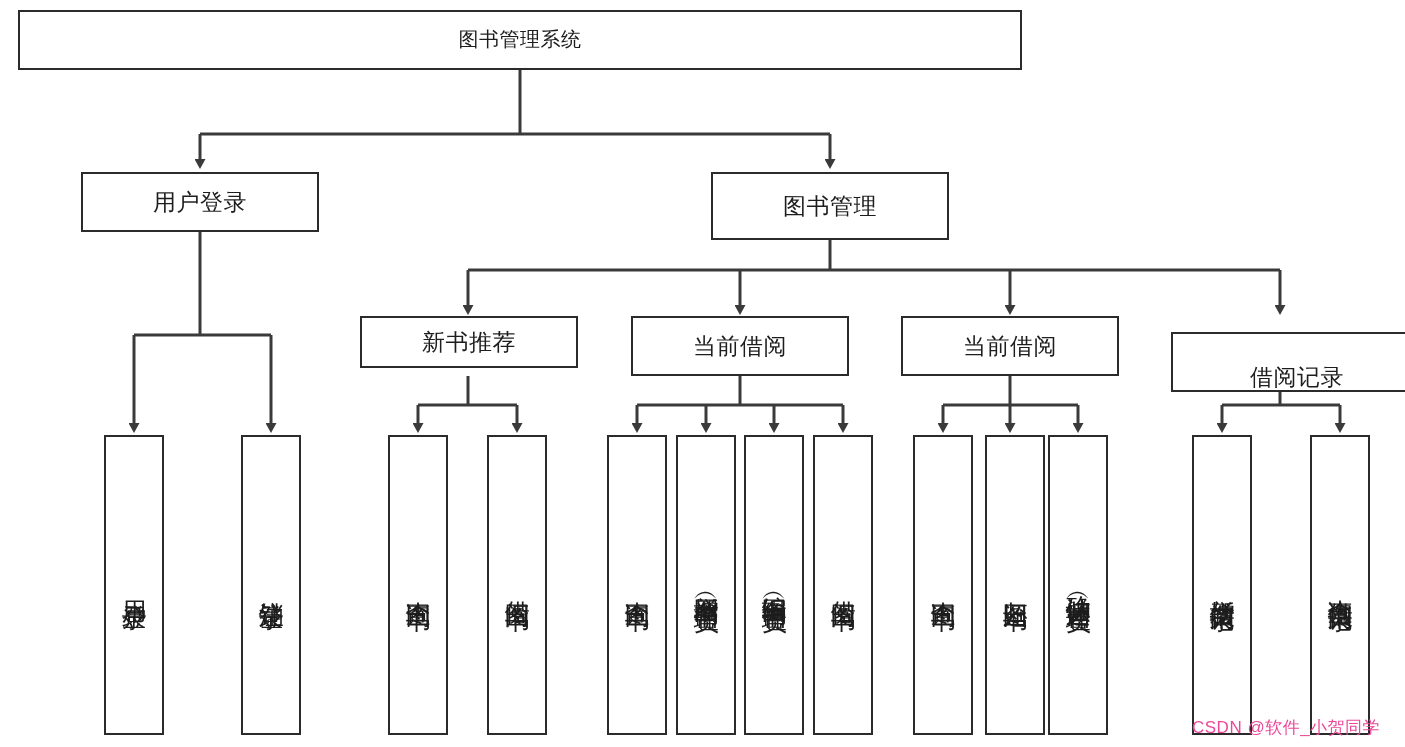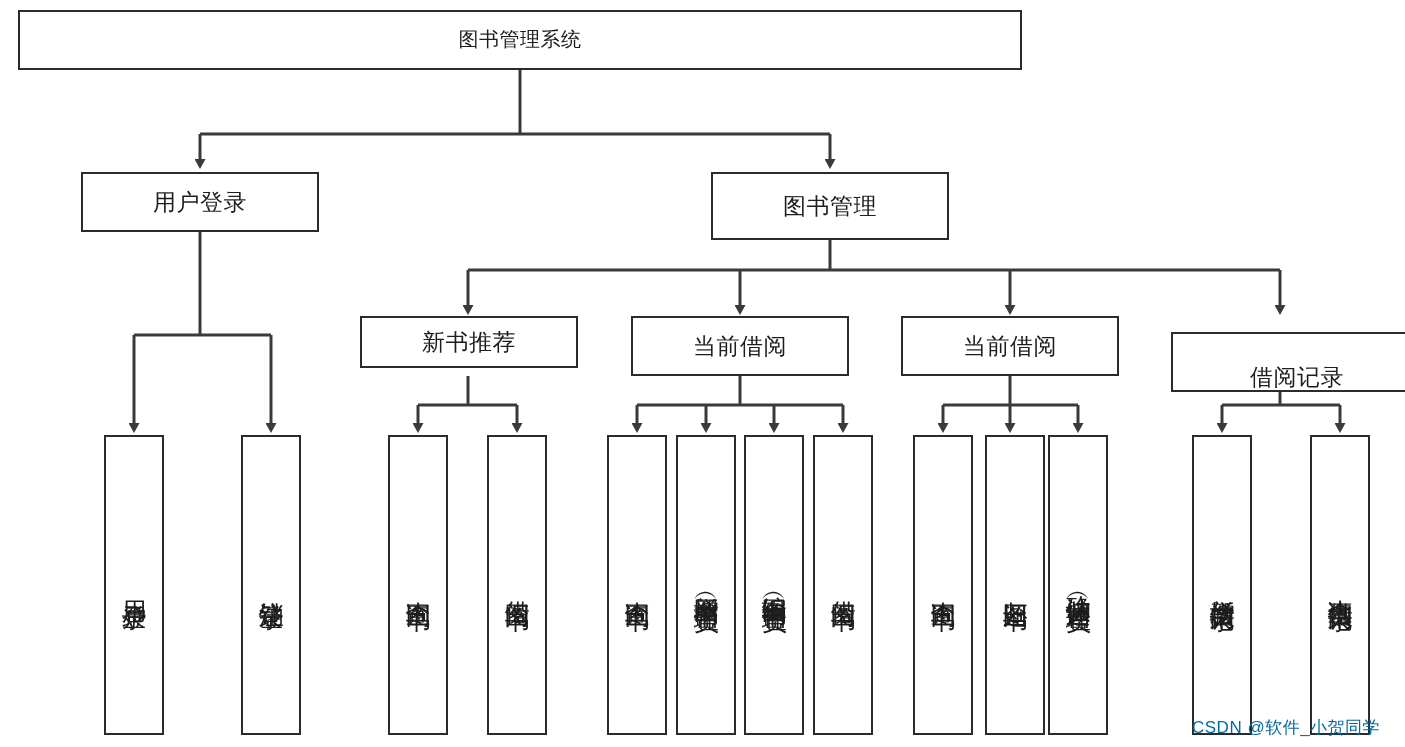--- a/index.html
+++ b/index.html
@@ -58,21 +58,21 @@
   .node.leaf .label {
     writing-mode: vertical-rl;
     text-orientation: upright;
     font-size: 25px;
     line-height: 1.02;
     letter-spacing: 2px;
     white-space: nowrap;
   }
   .watermark {
     position: absolute;
-    color: #0369a1;
+    color: #ec4899;
     font-size: 17px;
     white-space: nowrap;
     z-index: 3;
     letter-spacing: 0.5px;
   }
 </style>
 </head>
 <body>
 
 <div id="canvas">

